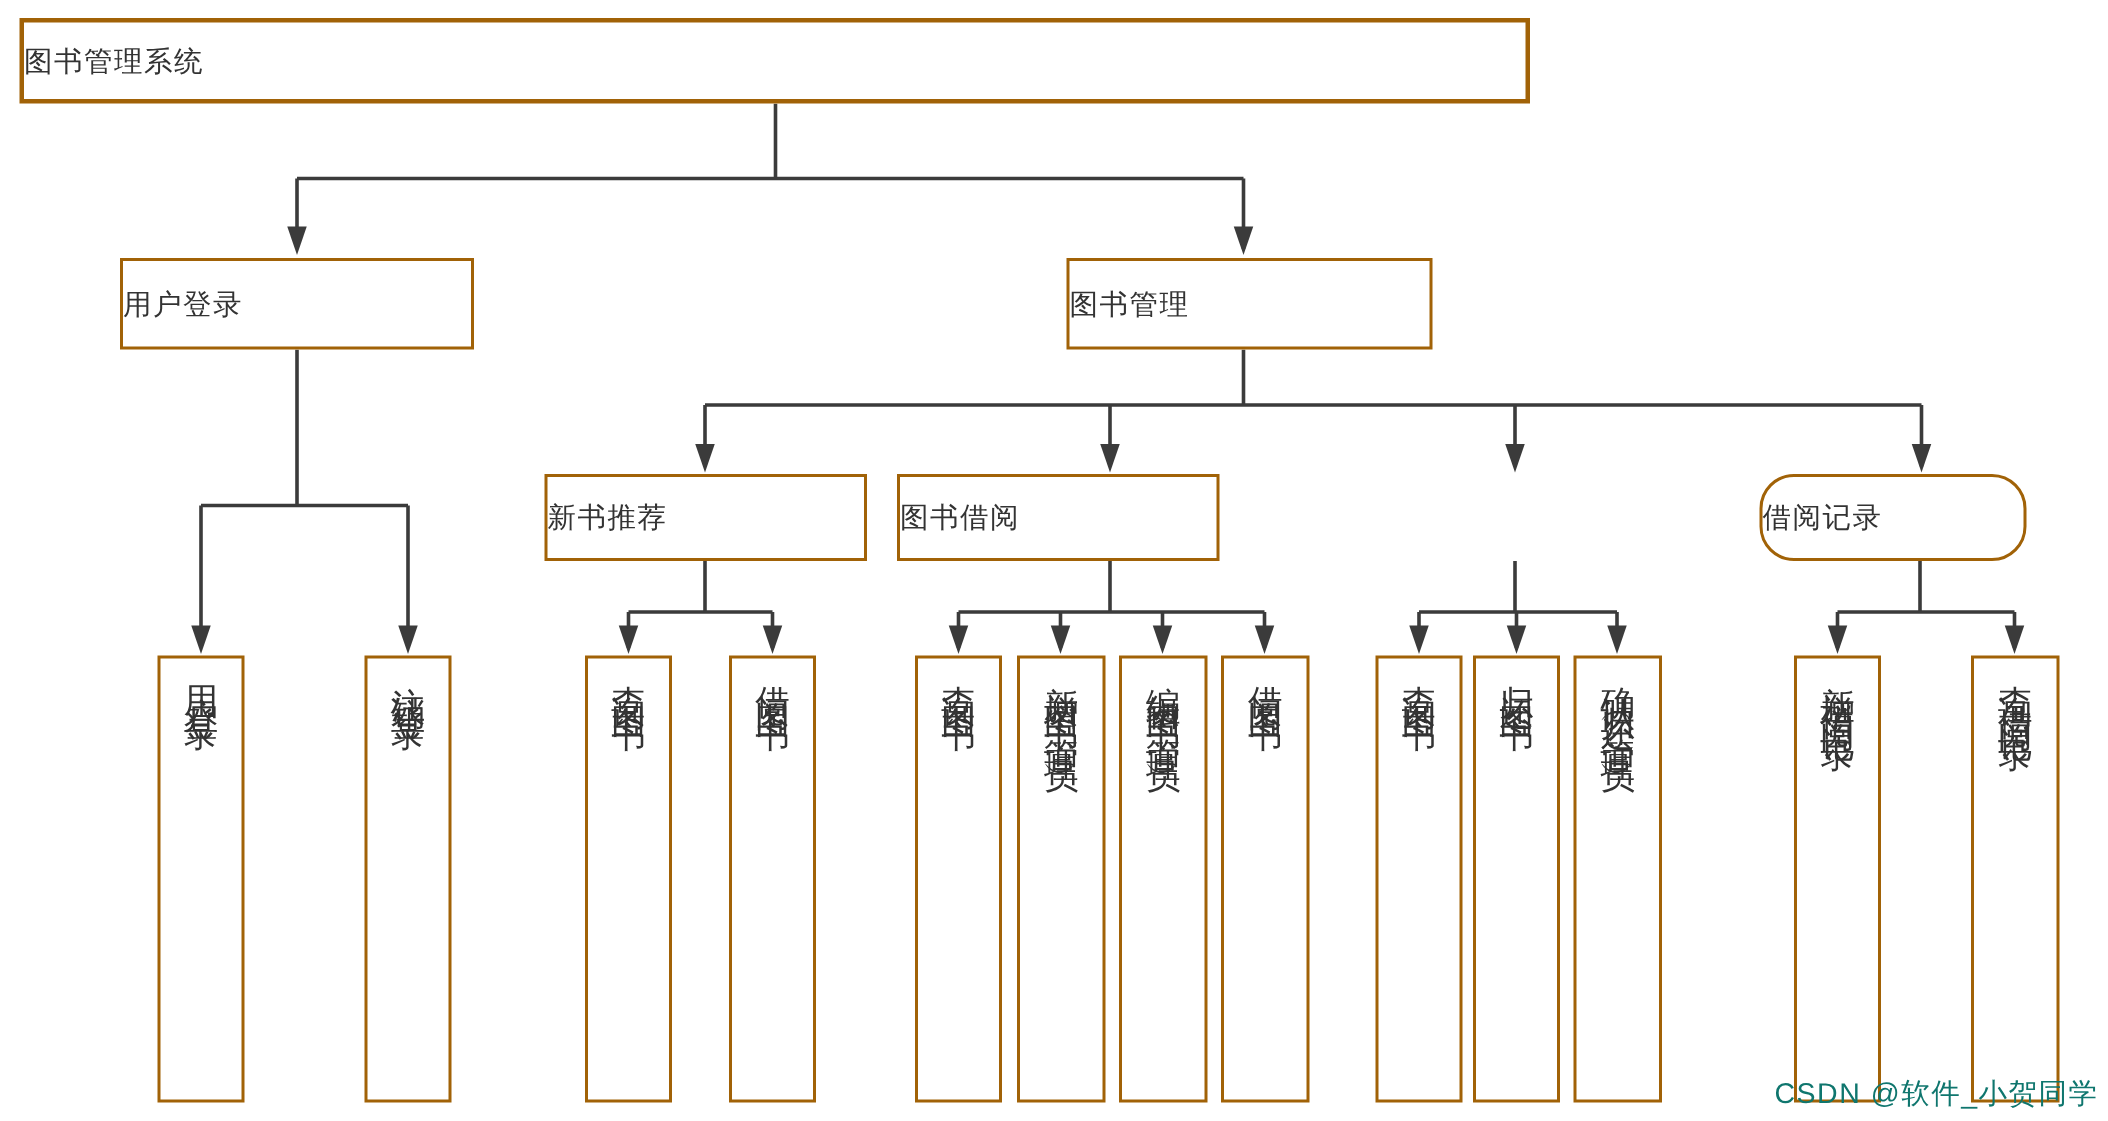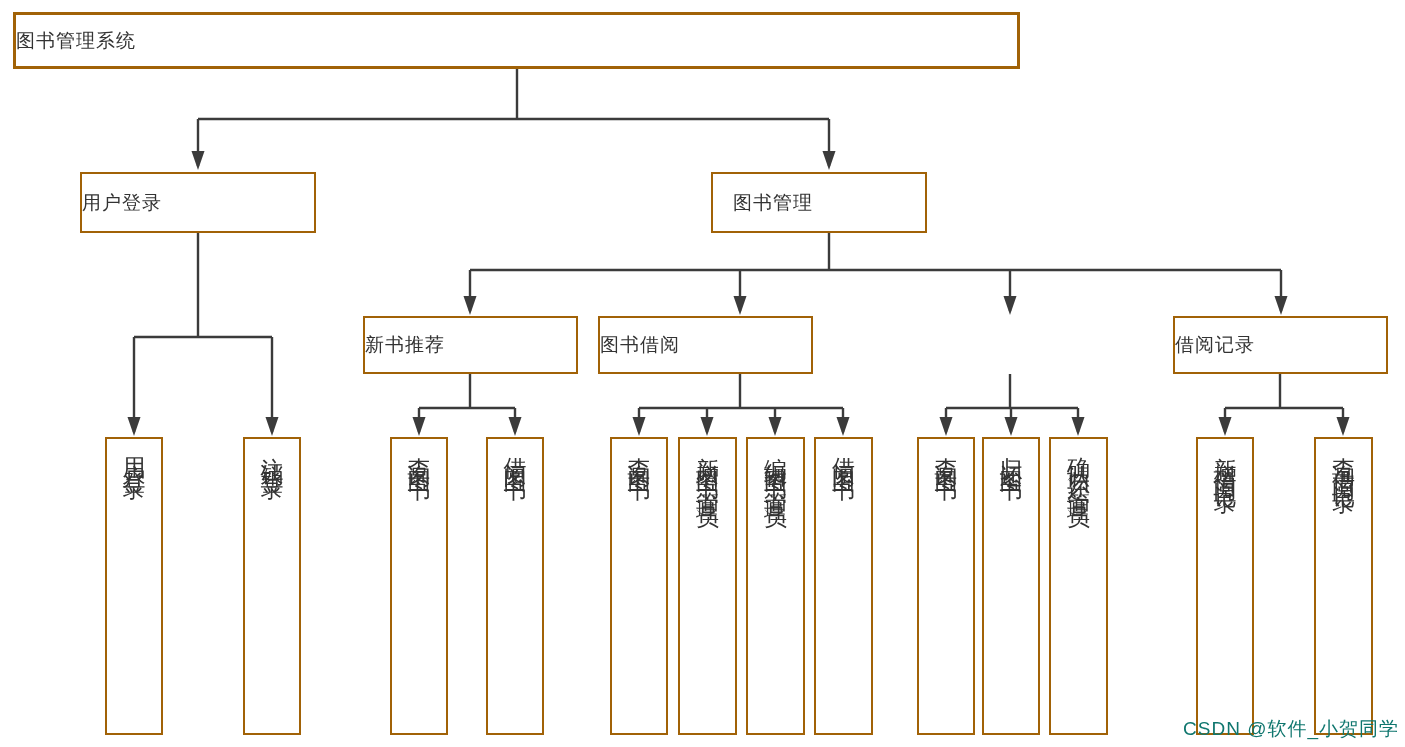--- a/index.html
+++ b/index.html
@@ -90,31 +90,31 @@
       </g>
     </svg>
 
   <div class="box h root" style="left:13px;top:12px;width:1007px;height:57px;">
     <span>图书管理系统</span>
   </div>
 
   <div class="box h" style="left:80px;top:172px;width:236px;height:61px;">
     <span>用户登录</span>
   </div>
-  <div class="box h" style="left:711px;top:172px;width:216px;height:61px;padding-left:20px;">
+  <div class="box h" style="left:711px;top:172px;width:244px;height:61px;">
     <span>图书管理</span>
   </div>
 
   <div class="box h" style="left:363px;top:316px;width:215px;height:58px;">
     <span>新书推荐</span>
   </div>
   <div class="box h" style="left:598px;top:316px;width:215px;height:58px;">
     <span>图书借阅</span>
   </div>
-  <div class="box h" style="left:1173px;top:316px;width:215px;height:58px;">
+  <div class="box h" style="left:1173px;top:316px;width:178px;height:58px;border-radius:23px;">
     <span>借阅记录</span>
   </div>
 
   <div class="box v" style="left:105px;top:437px;width:58px;height:298px;">
     <span>用户登录</span>
   </div>
   <div class="box v" style="left:243px;top:437px;width:58px;height:298px;">
     <span>注销登录</span>
   </div>
 

